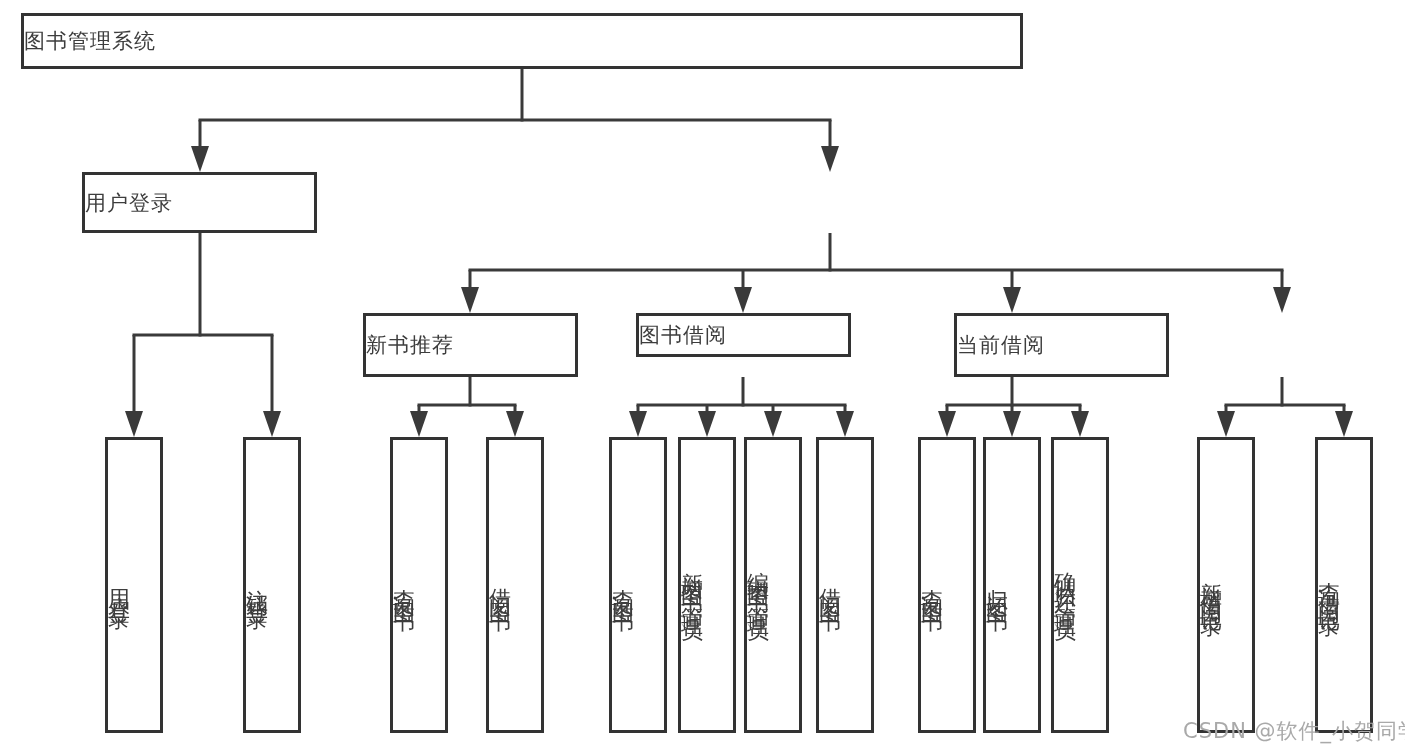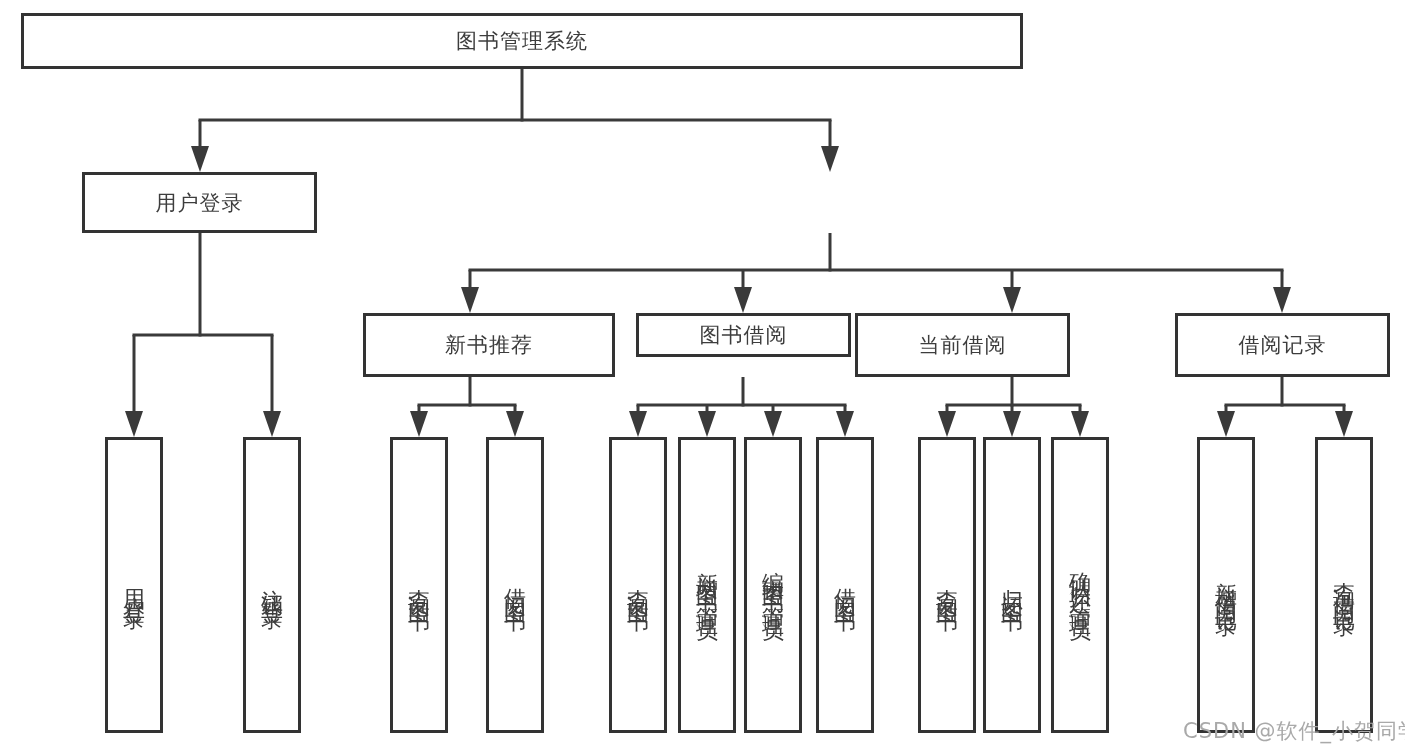--- a/index.html
+++ b/index.html
@@ -5,21 +5,21 @@
   html,body{margin:0;padding:0;background:#ffffff;}
   #stage{
     position:relative;width:1405px;height:747px;background:#ffffff;overflow:hidden;
     font-family:"DejaVu Sans","Liberation Sans",sans-serif;
   }
   #connectors{position:absolute;left:0;top:0;z-index:1;}
   #connectors line{stroke:#3a3a3a;stroke-width:3;}
   #connectors polygon{fill:#3a3a3a;stroke:none;}
   .box{
     position:absolute;box-sizing:border-box;background:#ffffff;
-    border:3px solid #333333;display:flex;align-items:center;justify-content:center;
+    border:3px solid #333333;display:flex;align-items:center;
     z-index:2;
   }
   .hlabel{
     font-size:21px;color:#3d3d3d;letter-spacing:1px;white-space:nowrap;
   }
   .leaf{top:437px;width:58px;height:296px;}
   .vlabel{
     writing-mode:vertical-rl;text-orientation:mixed;
     font-size:22px;color:#3d3d3d;letter-spacing:7px;line-height:1;white-space:nowrap;
   }
@@ -110,31 +110,28 @@
   </svg>
 
   <div class="box" style="left:21px;top:13px;width:1002px;height:56px">
     <span class="hlabel">图书管理系统</span>
   </div>
 
   <div class="box" style="left:82px;top:172px;width:235px;height:61px">
     <span class="hlabel">用户登录</span>
   </div>
 
-  <div class="box" style="left:363px;top:313px;width:252px;height:64px">
+  <div class="box" style="left:363px;top:313px;width:215px;height:64px">
     <span class="hlabel">新书推荐</span>
   </div>
   <div class="box" style="left:636px;top:313px;width:215px;height:44px">
     <span class="hlabel">图书借阅</span>
   </div>
-  <div class="box" style="left:855px;top:313px;width:215px;height:64px">
+  <div class="box" style="left:954px;top:313px;width:215px;height:64px">
     <span class="hlabel">当前借阅</span>
-  </div>
-  <div class="box" style="left:1175px;top:313px;width:215px;height:64px">
-    <span class="hlabel">借阅记录</span>
   </div>
 
   <div class="box leaf" style="left:105px">
     <span class="vlabel">用户登录</span>
   </div>
   <div class="box leaf" style="left:243px">
     <span class="vlabel">注销登录</span>
   </div>
 
   <div class="box leaf" style="left:390px">

